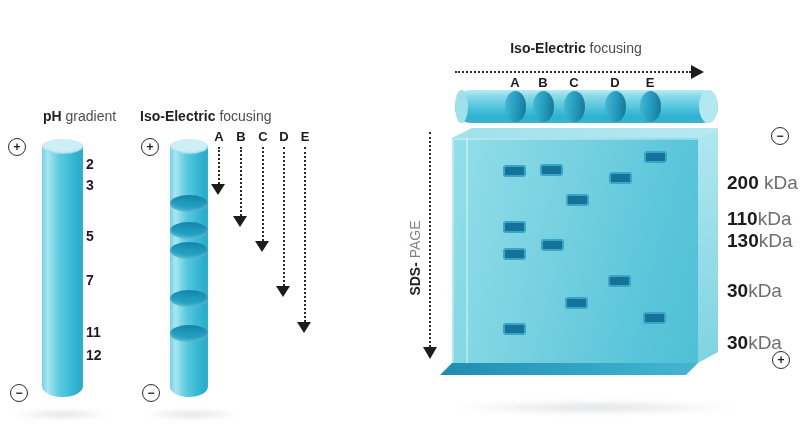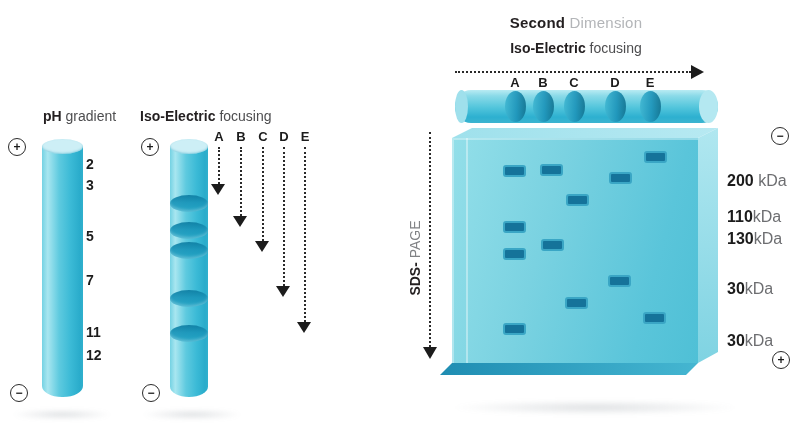--- a/index.html
+++ b/index.html
@@ -44,21 +44,21 @@
   .gel-front{position:absolute;left:452px;top:138px;width:246px;height:225px;
              background:linear-gradient(105deg,#93dfe9 0%,#7ad2e1 38%,#5ac5da 78%,#4fc0d6 100%);
              box-shadow:inset 2px 2px 0 rgba(255,255,255,.35);}
   .gel-bevel{position:absolute;left:466px;top:138px;width:2px;height:225px;background:rgba(255,255,255,.38);}
   .gel-bottom{position:absolute;left:440px;top:363px;width:258px;height:12px;
               clip-path:polygon(12px 0px,258px 0px,246px 12px,0px 12px);
               background:linear-gradient(90deg,#1f8db2,#45b6d1);}
   .spot{position:absolute;width:23px;height:12px;box-sizing:border-box;border-radius:3px;
         background:#15739a;border:2px solid #3aa6c5;}
   .ph-tick{position:absolute;left:86px;width:22px;font-size:14px;font-weight:bold;color:#1c1c1c;}
-  .marker-row{position:absolute;left:727px;font-size:16px;white-space:nowrap;}
+  .marker-row{position:absolute;left:727px;font-size:19px;white-space:nowrap;}
   .marker-val{font-weight:bold;color:#1c1c1c;}
   .marker-unit{color:#6d6e71;white-space:pre;}
   .shadow-ellipse{position:absolute;border-radius:50%;filter:blur(2px);
                   background:radial-gradient(ellipse at center,rgba(110,120,130,.22),rgba(110,120,130,0) 70%);}
   .sds-label{position:absolute;left:369px;top:250px;width:92px;height:16px;text-align:center;
              transform:rotate(-90deg);font-size:14px;white-space:nowrap;}
   .caption{position:absolute;left:215px;top:346px;font-size:14px;white-space:nowrap;}
 </style>
 </head>
 <body>
@@ -123,24 +123,20 @@
       <div class="varrow-head" style="left: 255px; top: 241px;"></div>
       <div class="lane-letter" style="left: 276px; top: 129px;">D</div>
       <div class="varrow-line" style="left: 283px; top: 147px; height: 139px;"></div>
       <div class="varrow-head" style="left: 276px; top: 286px;"></div>
       <div class="lane-letter" style="left: 297px; top: 129px;">E</div>
       <div class="varrow-line" style="left: 304px; top: 147px; height: 175px;"></div>
       <div class="varrow-head" style="left: 297px; top: 322px;"></div>
     </div>
 
 
-  <div class="abs title" style="left:440px;top:14px;width:272px;text-align:center;">
-    <span class="t-bold">Second</span>
-    <span class="t-graylight">Dimension</span>
-  </div>
   <div class="abs sublabel" style="left:440px;top:40px;width:272px;text-align:center;">
     <span class="t-bold">Iso-Electric</span>
     <span class="t-dark">focusing</span>
   </div>
 
   <div class="harrow-line" style="left:455px;top:71px;width:236px;"></div>
   <div class="harrow-head" style="left:691px;top:65px;"></div>
 
   <div class="strip-cyl"></div>
   <div class="strip-cap" style="left:455px;width:13px;background:#9fe0ec;"></div>

